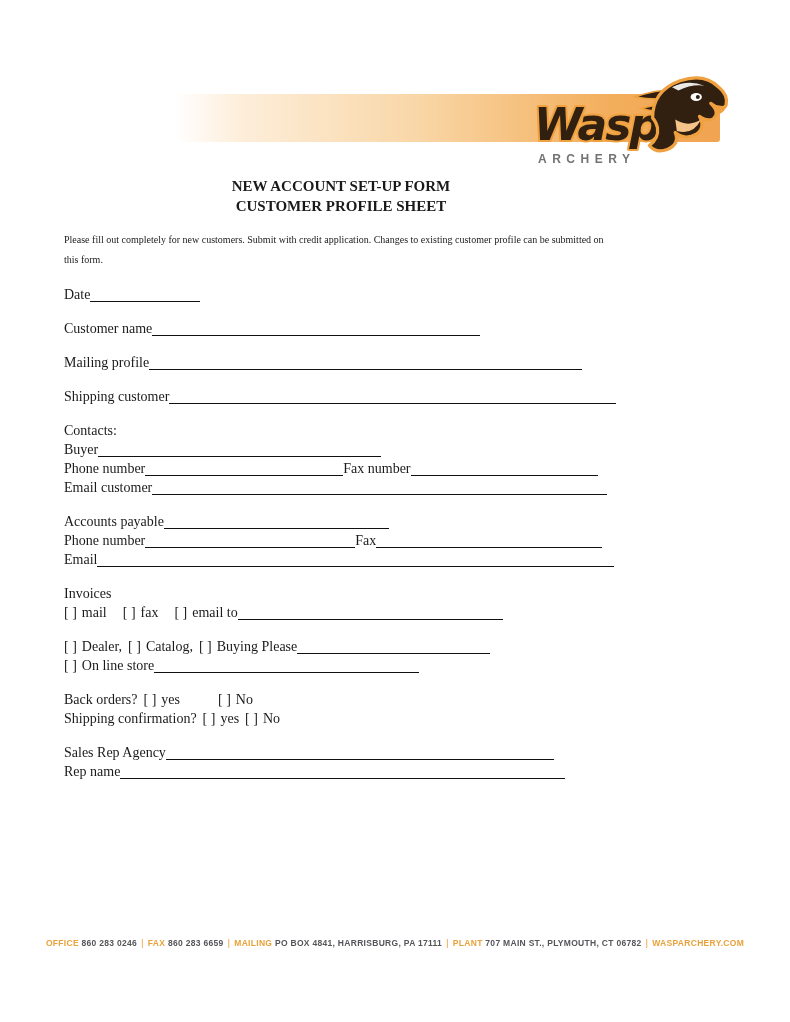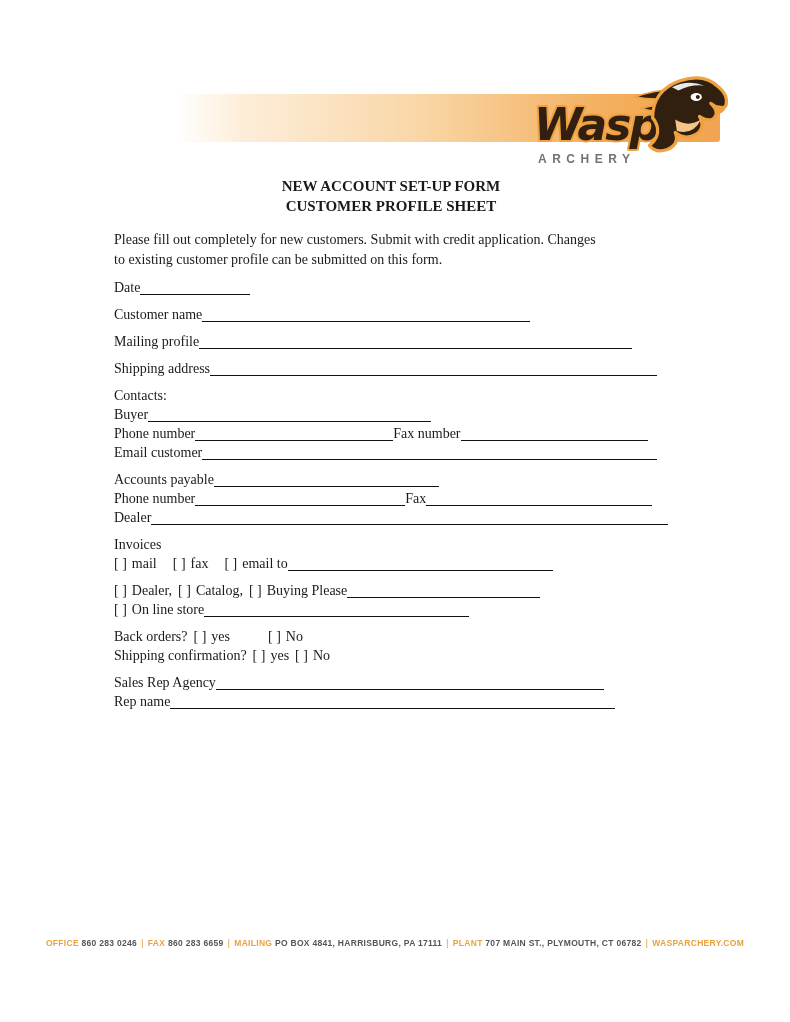--- a/index.html
+++ b/index.html
@@ -17,24 +17,24 @@
   .logo-block { position:absolute; left:530px; top:86px; width:200px; height:80px;margin-top:8px; }
   .wasp-svg { position:absolute; left:0; top:0; }
   .archery {
     position:absolute; left:8px; top:58px;
     font-family:"Liberation Sans", sans-serif; font-weight:bold; font-size:12px;
     letter-spacing:5.5px; color:#737373;
   }
   .bird-svg { position:absolute; left:630px; top:68px; }
 
   
-  .content { position:absolute; left:0; top:0; width:704px; padding:176px 100px 0 114px; box-sizing:border-box; }
+  .content { position:absolute; left:0; top:0; width:704px; padding:176px 100px 0 64px; box-sizing:border-box; }
   .title { text-align:center; font-weight:bold; font-size:15px; line-height:20px; width:554px; }
-  .intro { margin:14px 0 0 0; font-size:14px; line-height:20px; max-width:558px; }
-  .group { margin-top:8px; }
+  .intro { margin:14px 0 0 0; font-size:10px; line-height:20px; max-width:558px; }
+  .group { margin-top:15px; }
   .line  { font-size:14px; line-height:19px; white-space:nowrap; }
   .u {
     display:inline-block; border-bottom:1px solid #111; height:1em; vertical-align:-3px;
   }
   .cb { margin-right:5px; }
   .opt-gap { margin-left:16px; }
   .sm-gap  { margin-left:6px; }
   .md-gap  { margin-left:10px; }
   .big-gap { margin-left:38px; }
 
@@ -92,21 +92,21 @@
   </div>
 
   <div class="group">
     <div class="line">
       <span>Mailing profile</span><span class="u" style="width:433px"></span>
     </div>
   </div>
 
   <div class="group">
     <div class="line">
-      <span>Shipping address</span><span class="u" style="width:447px"></span>
+      <span>Shipping customer</span><span class="u" style="width:447px"></span>
     </div>
   </div>
 
   <div class="group">
     <div class="line">Contacts:</div>
     <div class="line">
       <span>Buyer</span><span class="u" style="width:283px"></span>
     </div>
     <div class="line">
       <span>Phone number</span><span class="u" style="width:198px"></span><span>Fax number</span><span class="u" style="width:187px"></span>
@@ -117,21 +117,21 @@
   </div>
 
   <div class="group">
     <div class="line">
       <span>Accounts payable</span><span class="u" style="width:225px"></span>
     </div>
     <div class="line">
       <span>Phone number</span><span class="u" style="width:210px"></span><span>Fax</span><span class="u" style="width:226px"></span>
     </div>
     <div class="line">
-      <span>Dealer</span><span class="u" style="width:517px"></span>
+      <span>Email</span><span class="u" style="width:517px"></span>
     </div>
   </div>
 
   <div class="group">
     <div class="line">Invoices</div>
     <div class="line">
       <span><span class="cb">[ ]</span><span>mail</span></span><span class="opt-gap"><span class="cb">[ ]</span><span>fax</span></span><span class="opt-gap"><span class="cb">[ ]</span><span>email to</span></span><span class="u" style="width:265px"></span>
     </div>
   </div>
 

